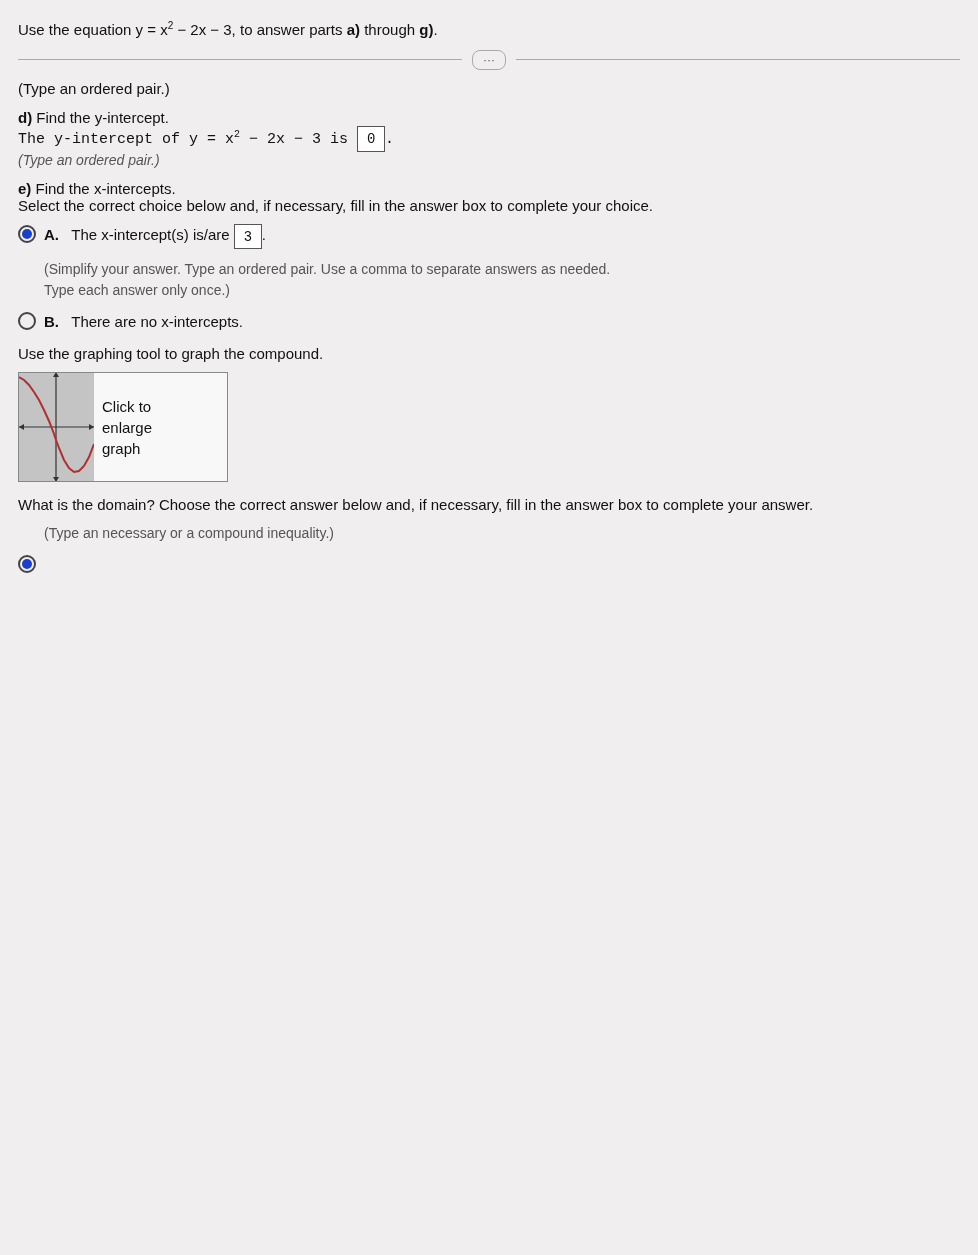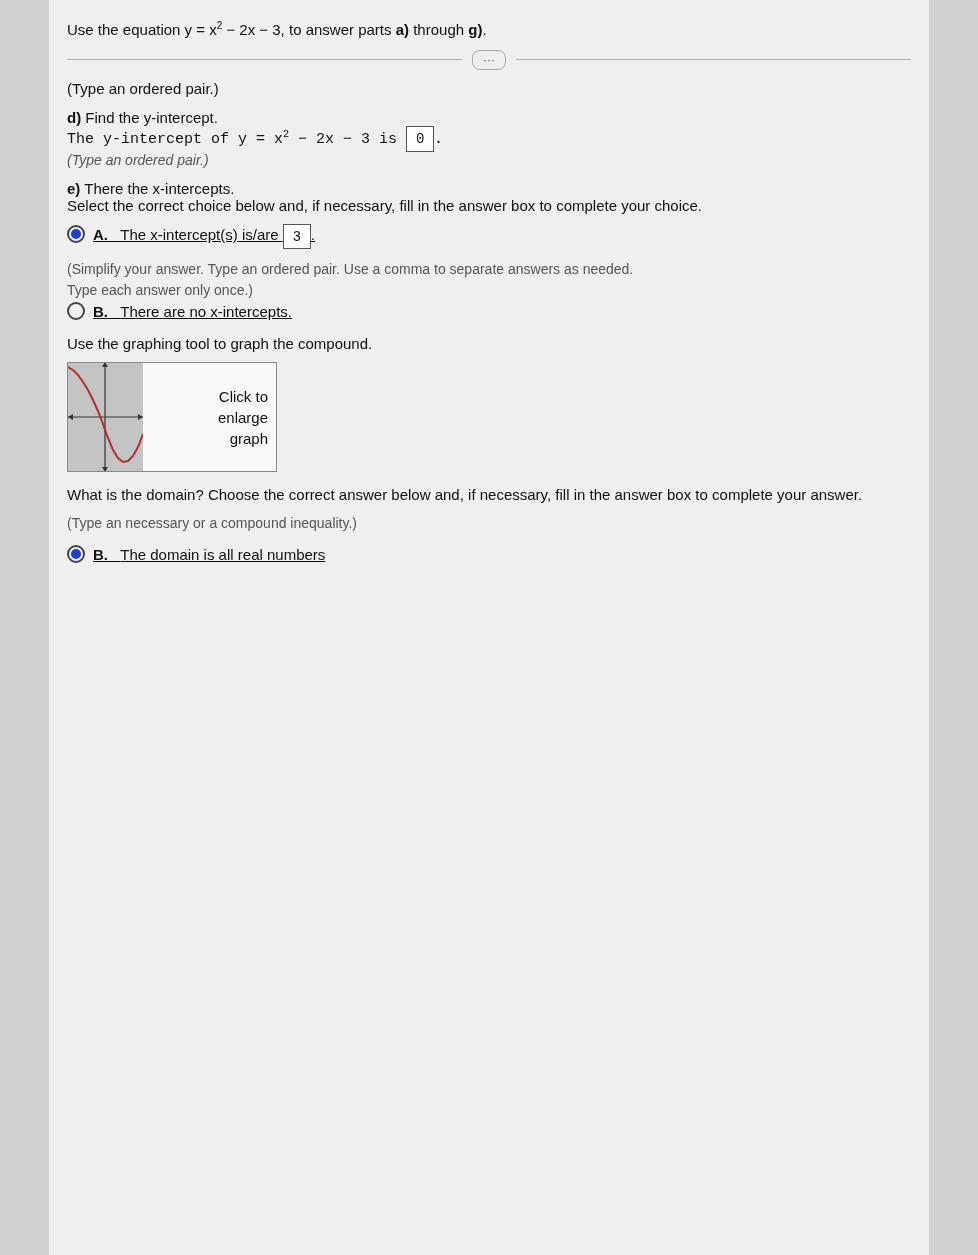--- a/index.html
+++ b/index.html
@@ -11,21 +11,21 @@
       color: #111;
       display: flex;
       justify-content: center;
       align-items: flex-start;
       min-height: 1255px;
       padding: 0;
     }
 
     .page {
       background: #f0eeee;
-      width: 880px;
+      width: 978px;
       min-height: 1255px;
       padding: 18px 18px 40px 18px;
       position: relative;
     }
 
     .header-instruction {
       font-size: 15px;
       margin-bottom: 8px;
       line-height: 1.5;
     }
@@ -85,21 +85,20 @@
     }
 
     .radio-group {
       margin: 10px 0 0 0;
     }
 
     .radio-item {
       display: flex;
       align-items: flex-start;
       margin-bottom: 10px;
-      text-decoration: underline;
     }
 
     .radio-circle {
       width: 18px;
       height: 18px;
       border-radius: 50%;
       border: 2px solid #444;
       display: inline-flex;
       align-items: center;
       justify-content: center;
@@ -126,20 +125,21 @@
       line-height: 1.5;
     }
 
     .radio-text .bold-letter {
       font-weight: bold;
     }
 
     .sub-note {
       color: #555;
       font-size: 14px;
+      margin-left: 26px;
       line-height: 1.5;
     }
 
     .graph-tool-box {
       display: flex;
       align-items: center;
       border: 1.5px solid #888;
       width: 210px;
       height: 110px;
       margin: 10px 0 14px 0;
@@ -157,21 +157,21 @@
       overflow: hidden;
     }
 
     .graph-thumbnail svg {
       width: 75px;
       height: 110px;
     }
 
     .graph-click-label {
       flex: 1;
-      text-align: right;
+      text-align: left;
       font-size: 15px;
       color: #111;
       padding: 0 8px;
       line-height: 1.4;
     }
 
     sup {
       font-size: 10px;
       vertical-align: super;
     }
@@ -220,42 +220,42 @@
     <div class="y-intercept-line">
       The y-intercept of y&nbsp;=&nbsp;x<sup>2</sup>&nbsp;−&nbsp;2x&nbsp;−&nbsp;3 is
       <span class="answer-box">0</span>.
     </div>
     <div class="italic-note">(Type an ordered pair.)</div>
   </div>
 
   <div class="section">
     <div>
       <span class="part-label">e)</span>
-      <span> There the x-intercepts.</span>
+      <span> Find the x-intercepts.</span>
     </div>
     <div>Select the correct choice below and, if necessary, fill in the answer box to complete your choice.</div>
 
     <div class="radio-group">
 
       <div class="radio-item">
         <div class="radio-circle selected">
           <div class="inner-dot"></div>
         </div>
         <div class="radio-text">
           <span class="bold-letter">A.</span>
           &nbsp; The x-intercept(s) is/are
           <span class="answer-box">3</span>.
         </div>
       </div>
       <div class="sub-note">
         <span>(Simplify your answer. Type an ordered pair. Use a comma to separate answers as needed.</span><br>
         <span>Type each answer only once.)</span>
       </div>
 
-      <div class="radio-item" style="">
+      <div class="radio-item" style="margin-top:10px;">
         <div class="radio-circle"></div>
         <div class="radio-text">
           <span class="bold-letter">B.</span>
           &nbsp; <span>There are no x-intercepts.</span>
         </div>
       </div>
     </div>
   </div>
 
   <div class="section">
@@ -312,21 +312,17 @@
     <div class="radio-group">
 
       <div class="sub-note">
         <span>(Type an necessary or a compound inequality.)</span>
       </div>
 
       <div class="radio-item" style="margin-top:10px;">
         <div class="radio-circle selected">
           <div class="inner-dot"></div>
         </div>
-        <div class="radio-text">
-          <span class="bold-letter">B.</span>
-          &nbsp; <span>The domain is all real numbers</span>
-        </div>
       </div>
     </div>
   </div>
 
 </div>
 
 </body></html>

